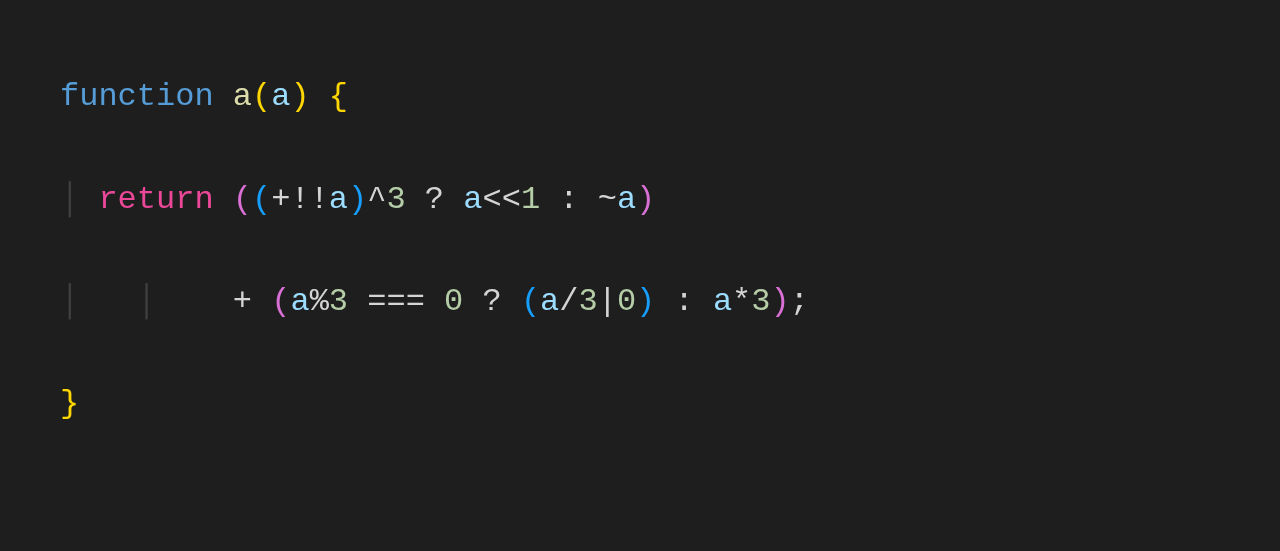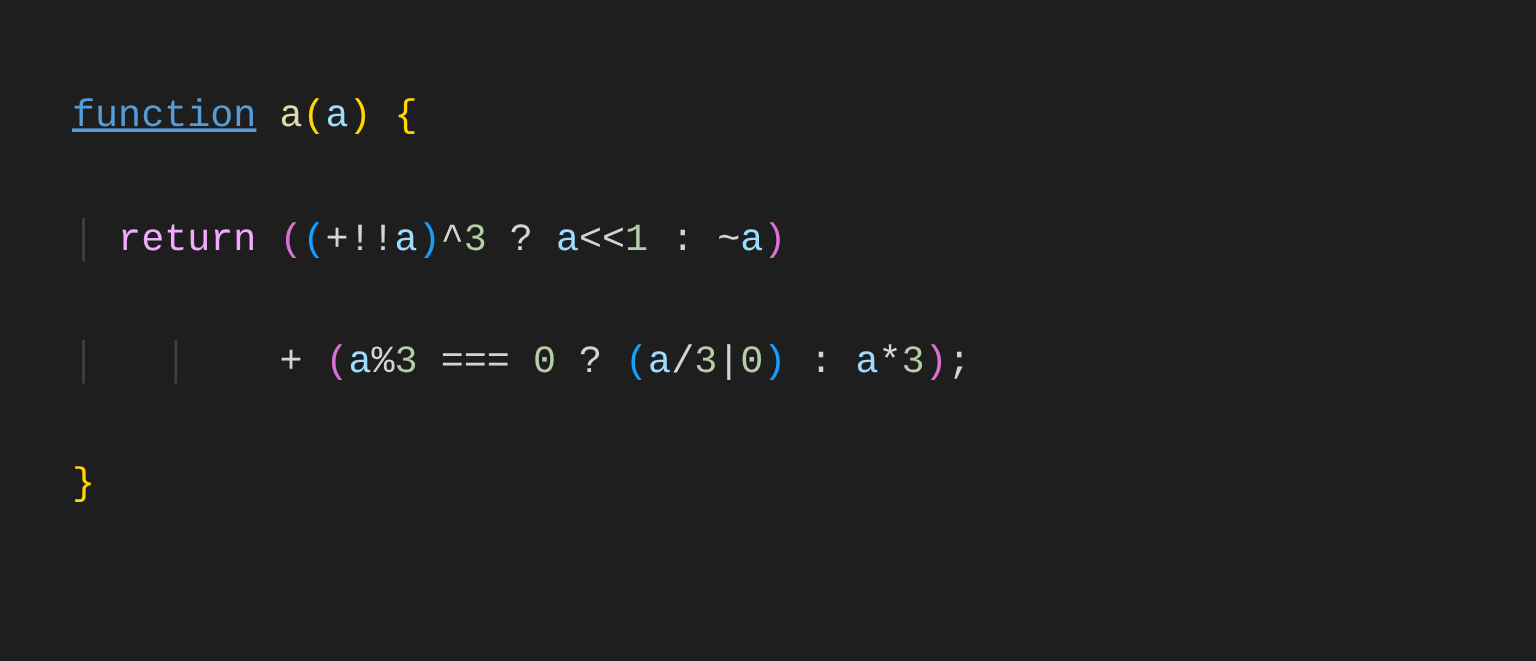--- a/index.html
+++ b/index.html
@@ -14,23 +14,23 @@
       line-height: 1.6;
       color: #d4d4d4;
       padding: 20px 0 20px 60px;
       width: 1280px;
       height: 551px;
       overflow: hidden;
     }
     .code-block {
       white-space: pre;
     }
-    .keyword { color: #569cd6; text-decoration: underline; }
+    .keyword { color: #569cd6; }
     .function-name { color: #dcdcaa; }
-    .control { color: #f0abfc; }
+    .control { color: #ec4899; }
     .number { color: #b5cea8; }
     .paren-yellow { color: #ffd700; }
     .paren-purple { color: #da70d6; }
     .paren-blue { color: #179fff; }
     .variable { color: #9cdcfe; }
     .text { color: #d4d4d4; }
     .guide { color: #404040; }
     .blank-line { height: 1.6em; }
   </style>
 </head>

